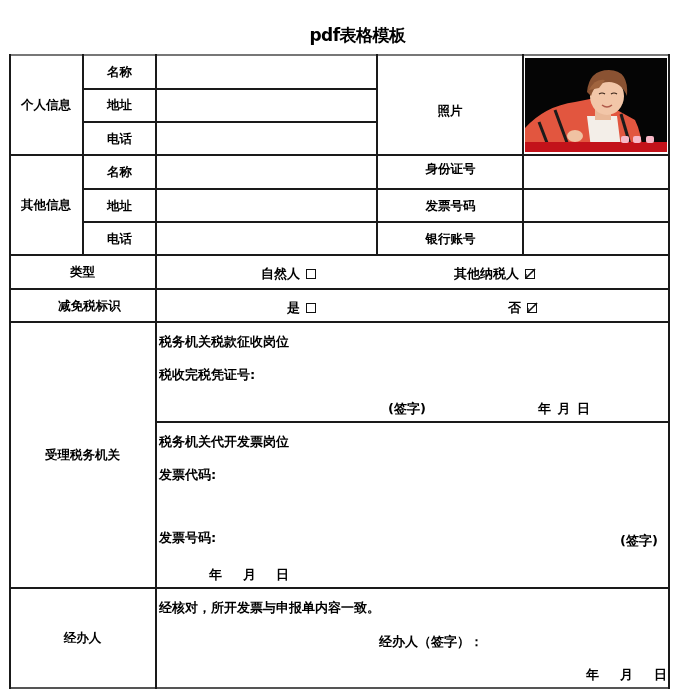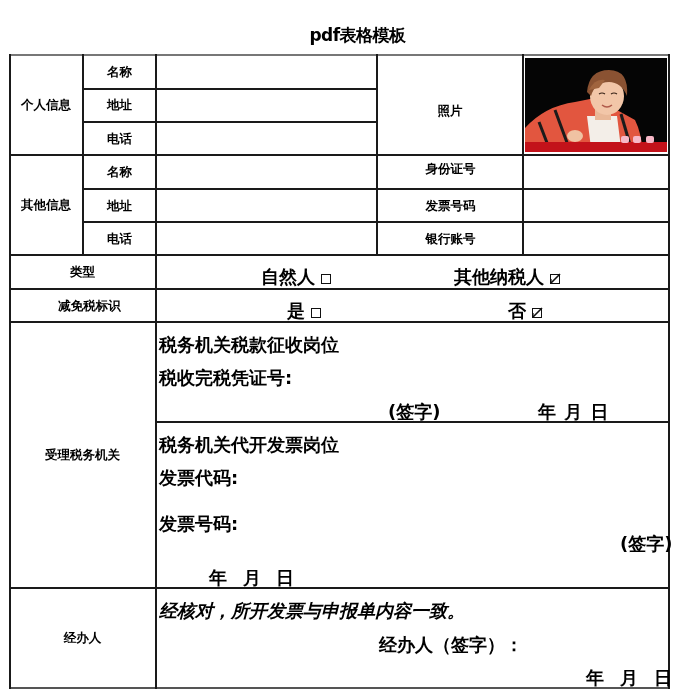--- a/index.html
+++ b/index.html
@@ -4,21 +4,21 @@
 <style>
   html, body { margin: 0; padding: 0; background: #ffffff; }
   body { width: 681px; height: 695px; position: relative; overflow: hidden;
          font-family: "DejaVu Sans", "Liberation Sans", sans-serif; color: #000; }
   .title { position: absolute; left: 0; width: 715px; top: 24px; text-align: center;
            font-size: 17px; font-weight: bold; letter-spacing: -0.5px; }
   .cell { position: absolute; box-sizing: border-box; display: flex; align-items: center;
           justify-content: center; font-size: 12.5px; font-weight: bold; text-align: right; }
   .hl { position: absolute; height: 2px; background: #1a1a1a; }
   .vl { position: absolute; width: 2px; background: #1a1a1a; }
-  .txt { position: absolute; font-size: 18px; font-weight: bold; white-space: nowrap; }
+  .txt { position: absolute; font-size: 13px; font-weight: bold; white-space: nowrap; }
   .cb { display: inline-block; width: 10px; height: 10px; border: 1.5px solid #111;
         box-sizing: border-box; margin-left: 6px; position: relative; vertical-align: -1px; }
   .cb svg { position: absolute; left: -1px; top: -2px; }
   .photo { position: absolute; left: 525px; top: 58px; width: 142px; height: 94px;
            background: #050505; overflow: hidden; }
 </style>
 </head>
 <body>
 
 <div class="title">pdf表格模板</div>
@@ -119,24 +119,24 @@
 </div>
 
 <div class="cell" style="left:9px;top:323px;width:147px;height:265px;">受理税务机关</div>
 <div class="txt" style="left:159px;top:333px;">税务机关税款征收岗位</div>
 <div class="txt" style="left:159px;top:366px;text-align:center;">税收完税凭证号:</div>
 <div class="txt" style="left:388px;top:400px;">(签字)</div>
 <div class="txt" style="left:538px;top:400px;word-spacing:2px;">年 月 日</div>
 
 <div class="txt" style="left:159px;top:433px;text-align:center;">税务机关代开发票岗位</div>
 <div class="txt" style="left:159px;top:466px;">发票代码:</div>
-<div class="txt" style="left:159px;top:512px;">发票号码:</div>
+<div class="txt" style="left:159px;top:529px;">发票号码:</div>
 <div class="txt" style="left:620px;top:532px;">(签字)</div>
 <div class="txt" style="left:209px;top:566px;">年</div>
 <div class="txt" style="left:243px;top:566px;">月</div>
 <div class="txt" style="left:276px;top:566px;">日</div>
 
 <div class="cell" style="left:9px;top:589px;width:147px;height:99px;">经办人</div>
-<div class="txt" style="left:159px;top:599px;font-style:italic;">经核对，所开发票与申报单内容一致。</div>
+<div class="txt" style="left:159px;top:599px;">经核对，所开发票与申报单内容一致。</div>
 <div class="txt" style="left:379px;top:633px;">经办人（签字）：</div>
 <div class="txt" style="left:586px;top:666px;">年</div>
 <div class="txt" style="left:620px;top:666px;">月</div>
 <div class="txt" style="left:654px;top:666px;">日</div>
 
 </body></html>

